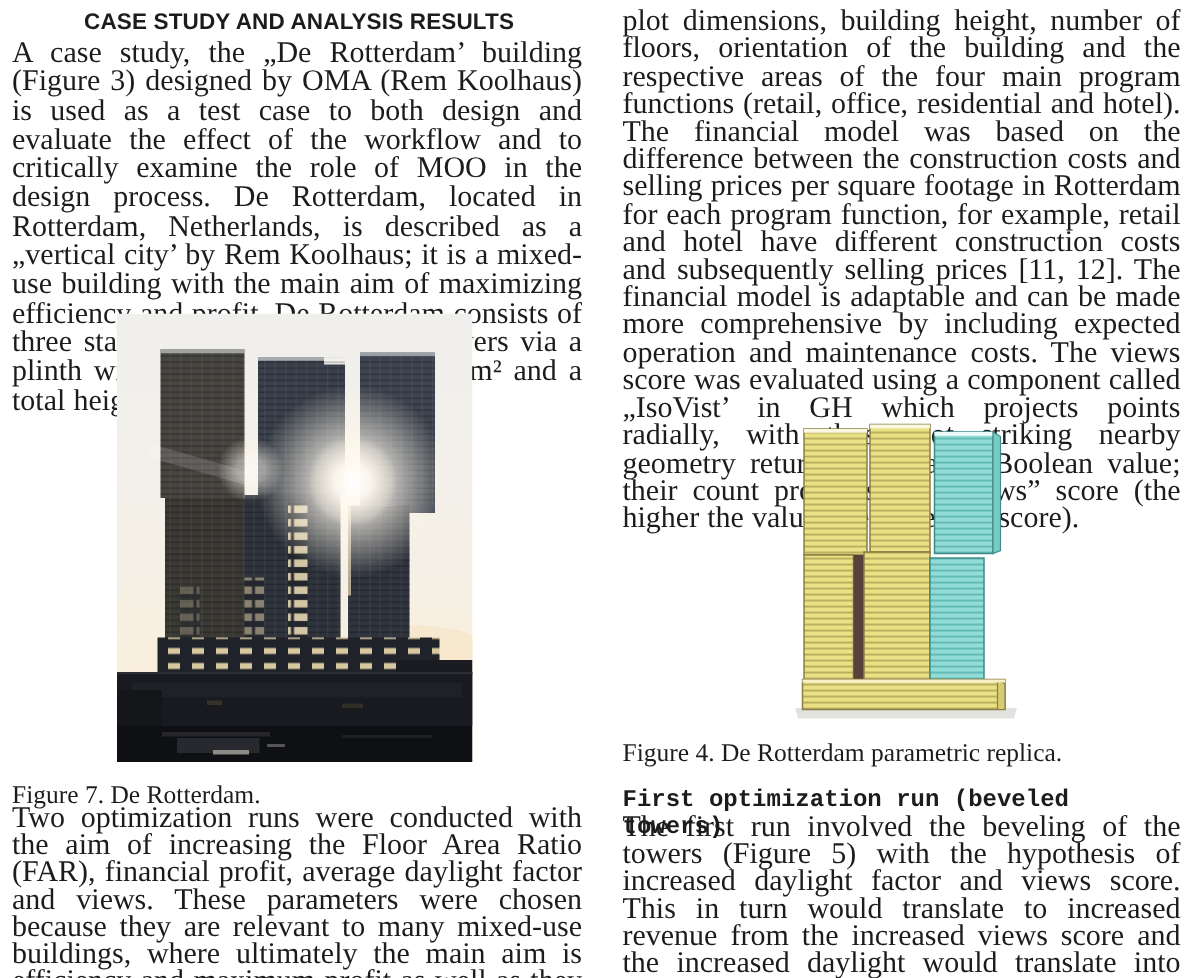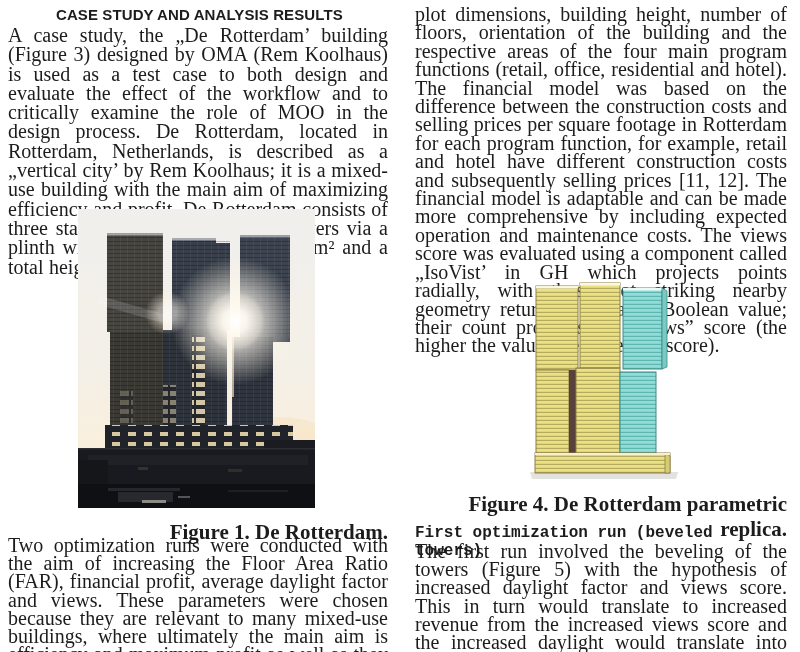--- a/index.html
+++ b/index.html
@@ -7,21 +7,21 @@
     position:relative;width:800px;height:652px;background:#ffffff;overflow:hidden;
     font-family:"Liberation Serif",serif;color:#1c1c1c;
   }
   .abs{position:absolute;}
   .body-text{
     font-size:20px;text-align:justify;text-justify:inter-word;
     word-spacing:0.02em;
   }
   .justify-last{text-align-last:justify;}
   .h-sans{font-family:"Liberation Sans",sans-serif;font-weight:bold;}
-  .caption{font-weight:bold;font-size:21px;text-align:right;}
+  .caption{font-weight:normal;font-size:17px;text-align:left;}
   #title{left:8px;top:6px;width:380px;font-size:15px;letter-spacing:0.1px;margin-left:48px;}
   #left-para1{left:8px;top:26px;width:380px;line-height:19.3px;}
   #fig3{left:78px;top:209px;width:237px;height:299px;}
   #fig3-caption{left:8px;top:520px;width:380px;}
   #left-para2{left:8px;top:536px;width:380px;line-height:18.2px;}
   #right-para1{left:415px;top:5px;width:372px;line-height:18.4px;}
   #fig4{left:530px;top:281px;width:148px;height:200px;}
   #fig4-caption{left:415px;top:492px;width:372px;}
   #subheading{left:415px;top:524px;width:372px;font-size:16px;font-family:Liberation Mono, monospace;}
   #right-para2{left:415px;top:542px;width:372px;line-height:18.2px;}
@@ -120,21 +120,21 @@
         <rect x="0" y="275" width="237" height="24" fill="#0f1014"></rect>
         <rect x="30" y="279" width="72" height="3" fill="#26262c"></rect>
         <rect x="40" y="283" width="55" height="10" fill="#33333a" opacity="0.7"></rect>
         <rect x="64" y="291" width="24" height="3" fill="#97968f" opacity="0.9"></rect>
         <rect x="100" y="287" width="12" height="2" fill="#55545a"></rect>
         <rect x="150" y="281" width="60" height="2" fill="#1e1f24"></rect>
       </g>
     </svg>
   </div>
 
-  <div id="fig3-caption" class="abs caption">Figure 1. De Rotterdam.</div>
+  <div id="fig3-caption" class="abs caption">Figure 7. De Rotterdam.</div>
 
   <div id="left-para2" class="abs body-text justify-last">Two optimization runs were conducted with the aim of increasing the Floor Area Ratio (FAR), financial profit, average daylight factor and views. These parameters were chosen because they are relevant to many mixed-use buildings, where ultimately the main aim is efficiency and maximum profit as well as they are easy to quantify. In</div>
 
   <div id="right-para1" class="abs body-text">plot dimensions, building height, number of floors, orientation of the building and the respective areas of the four main program functions (retail, office, residential and hotel). The financial model was based on the difference between the construction costs and selling prices per square footage in Rotterdam for each program function, for example, retail and hotel have different construction costs and subsequently selling prices [11, 12]. The financial model is adaptable and can be made more comprehensive by including expected operation and maintenance costs. The views score was evaluated using a component called „IsoVist’ in GH which projects points radially, with those not striking nearby geometry returning a „false’ Boolean value; their count provides the “views” score (the higher the value, the better the score).</div>
 
   <div id="fig4" class="abs">
     <svg width="148" height="200" viewBox="0 0 148 200">
       <defs>
         <pattern id="ystripe" width="6" height="4" patternUnits="userSpaceOnUse">
           <rect width="6" height="4" fill="#eae184"></rect>

